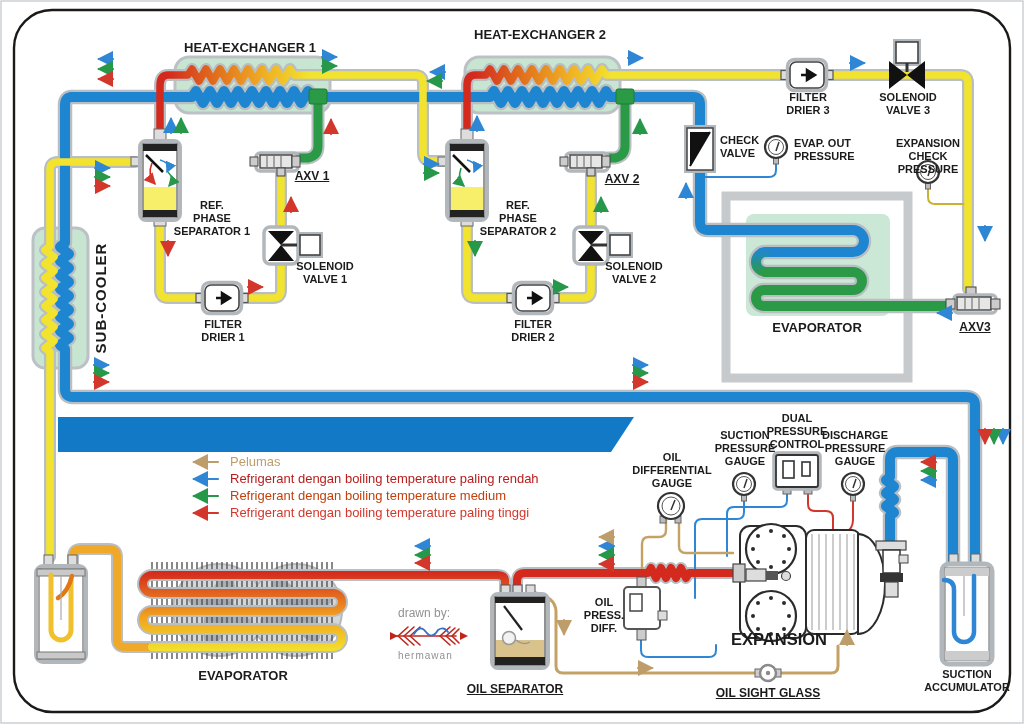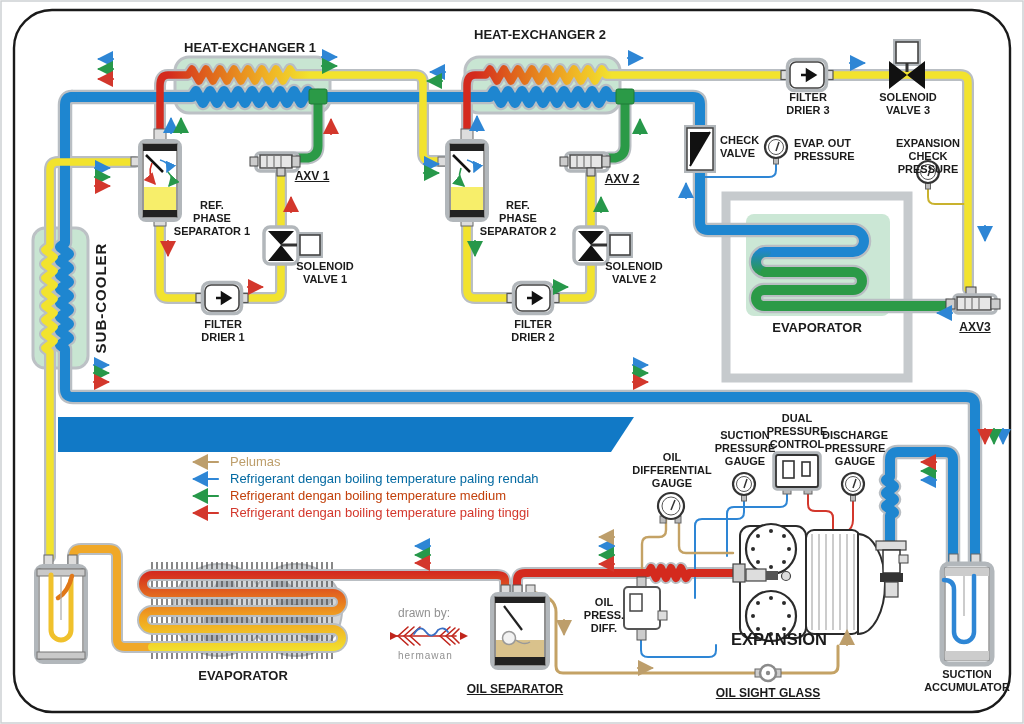--- a/index.html
+++ b/index.html
@@ -7,21 +7,21 @@
          font-family:"Liberation Sans", sans-serif;}
   #gfx{position:absolute;left:0;top:0;}
   .lbl{position:absolute;transform:translateX(-50%);text-align:center;white-space:pre-line;
        font-weight:bold;font-size:11px;line-height:1.18;color:#1b1b1b;z-index:2;}
   .la{transform:none;text-align:left;}
   .s12{font-size:12px;text-decoration:underline;}.s13{font-size:13px;}.s15{font-size:13px;}.s16{font-size:16.5px;}
   .rot{transform:translate(-50%,-50%) rotate(-90deg);font-size:15px;letter-spacing:1px;}
   .title{position:absolute;transform:translateX(-50%);color:#ffffff;font-weight:bold;
          font-size:26px;letter-spacing:0.5px;white-space:nowrap;z-index:3;}
   .legend-row{position:absolute;font-size:13px;font-weight:normal;white-space:nowrap;z-index:2;}
-  .lg0{color:#BD9E6B;}.lg1{color:#0369a1;}.lg2{color:#c2410c;}.lg3{color:#D3372C;}
+  .lg0{color:#BD9E6B;}.lg1{color:#b91c1c;}.lg2{color:#c2410c;}.lg3{color:#D3372C;}
   .credit{position:absolute;color:#919191;font-weight:normal;z-index:2;white-space:nowrap;}
 </style>
 </head>
 <body>
 
 <div id="stage">
 
 <svg id="gfx" width="1024" height="724" viewBox="0 0 1024 724">
   <defs>
     <marker id="aB" viewBox="0 0 8 8" refX="7" refY="4" markerWidth="7.5" markerHeight="7.5" orient="auto">

